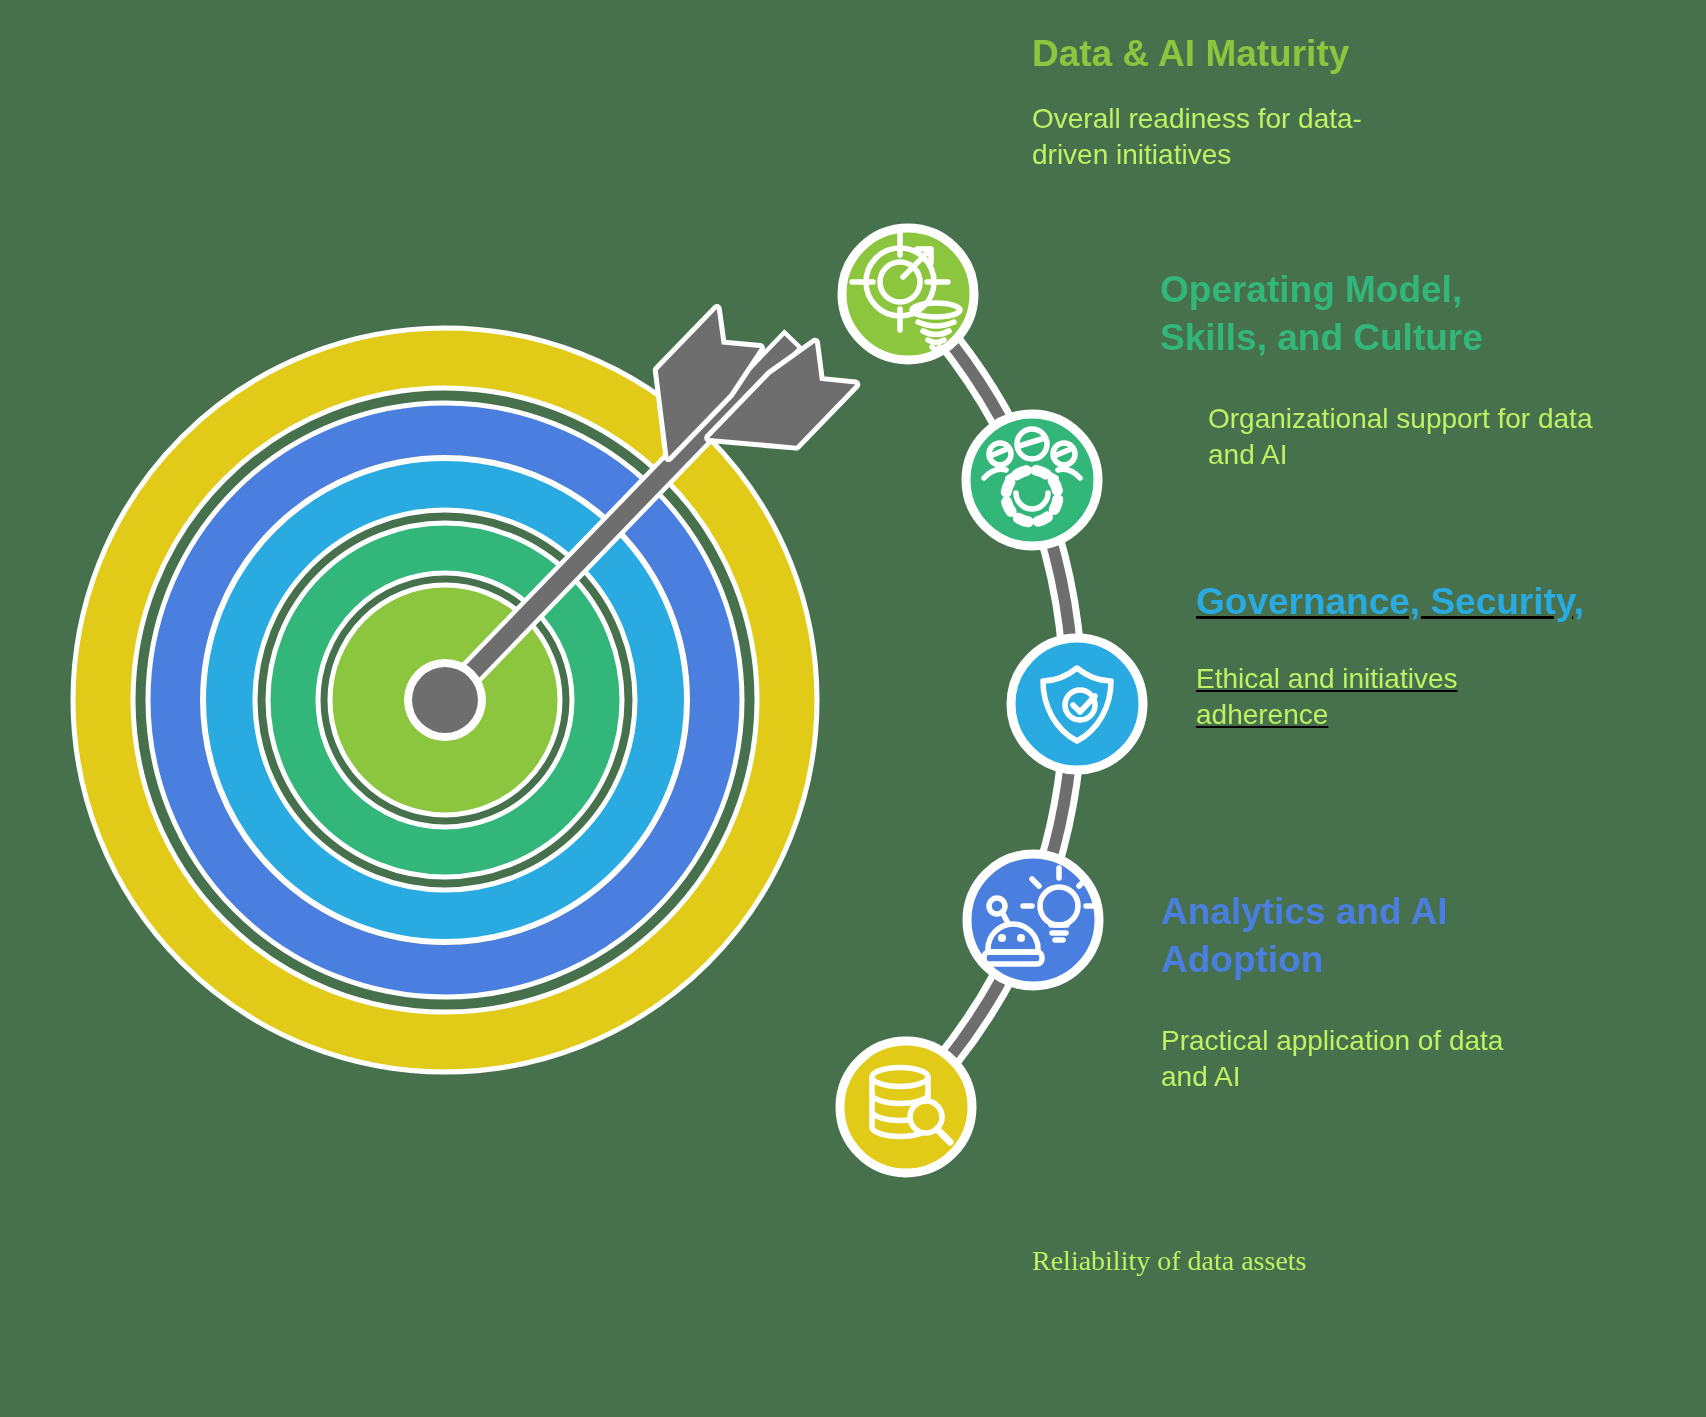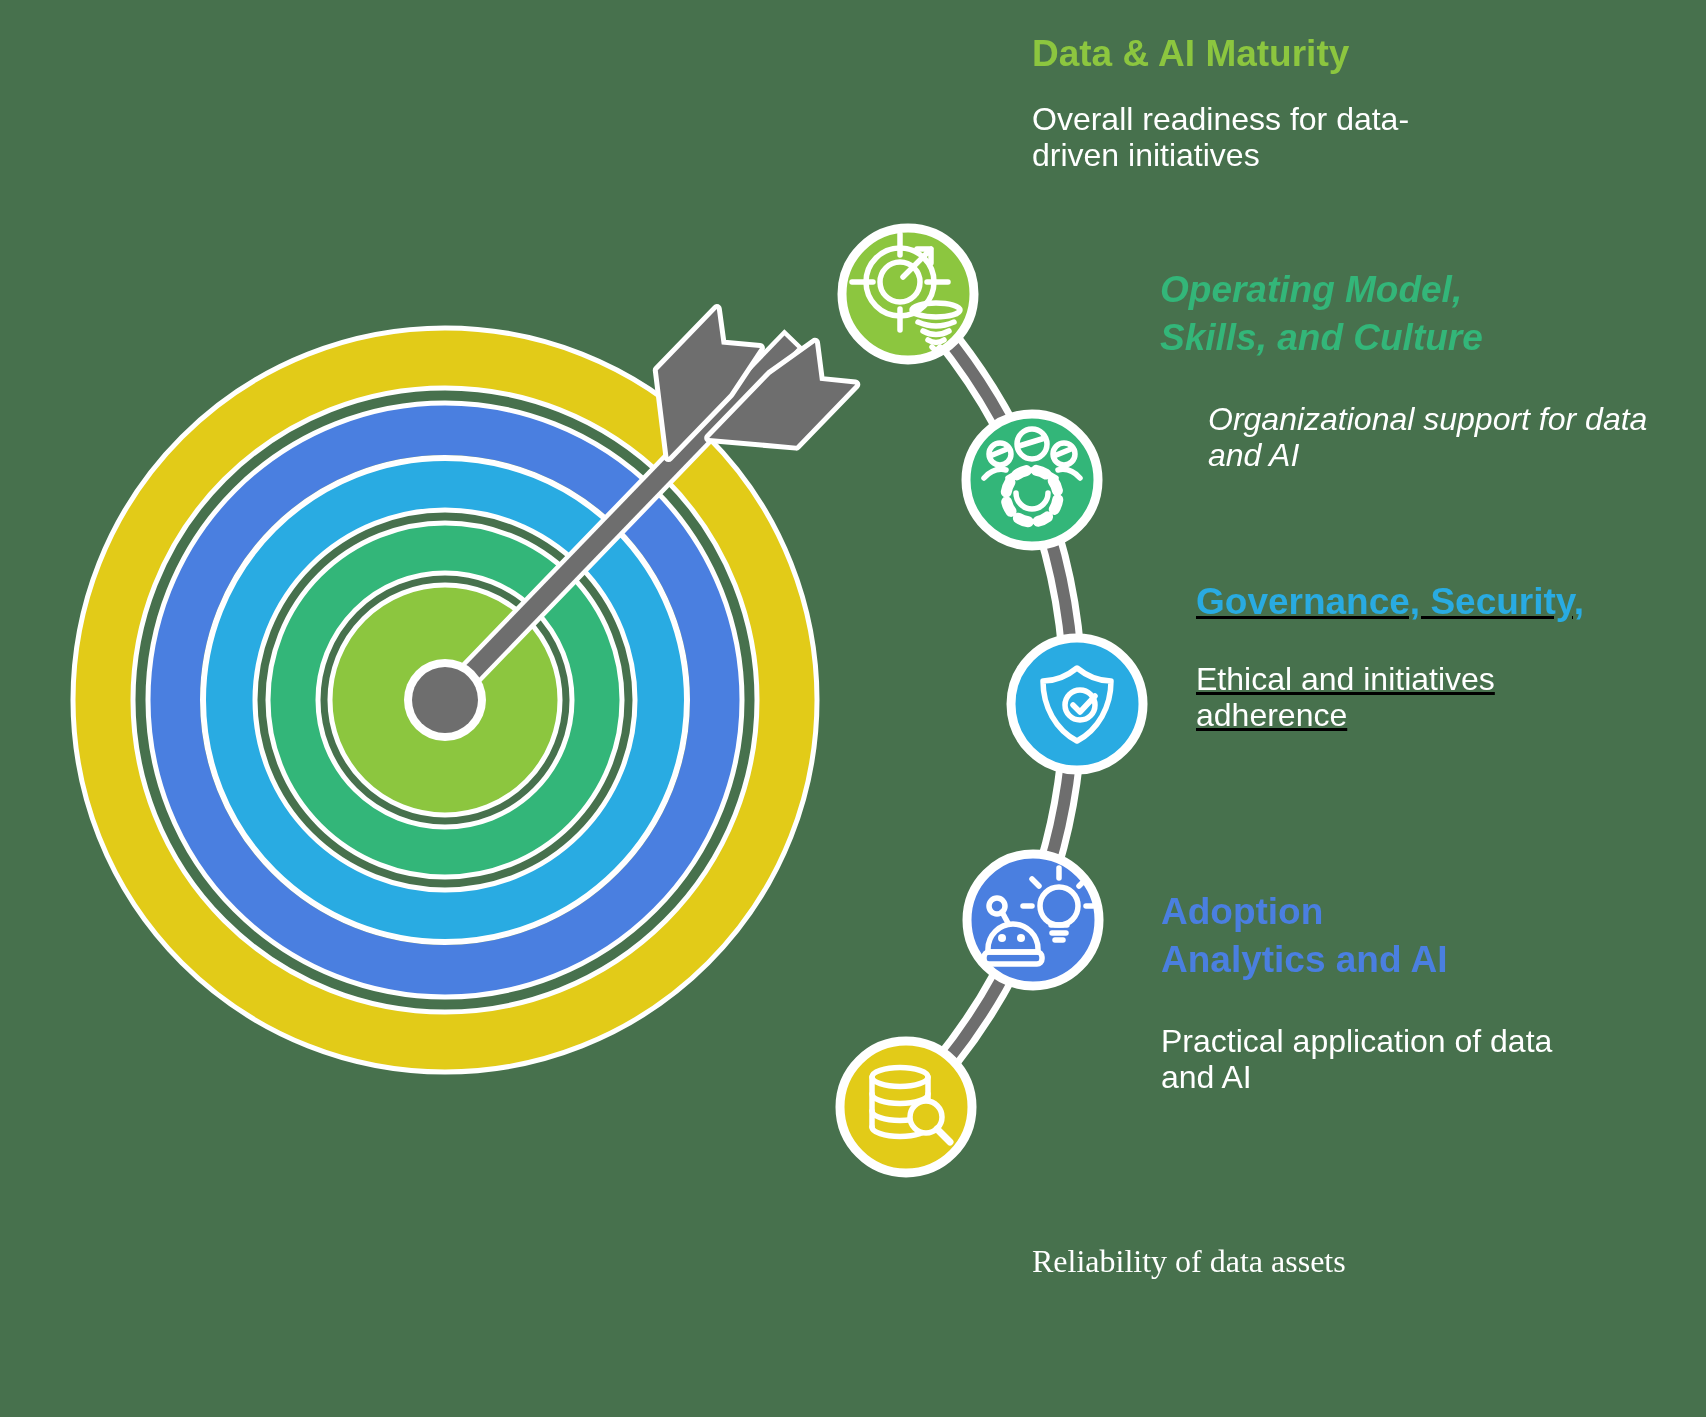--- a/index.html
+++ b/index.html
@@ -5,21 +5,21 @@
   html,body { margin:0; padding:0; }
   body {
     width:1706px; height:1417px;
     background:#47714D;
     position:relative; overflow:hidden;
     font-family:"Liberation Sans", sans-serif;
   }
   svg.graphic { position:absolute; left:0; top:0; }
   .tb { position:absolute; white-space:nowrap; }
   .tb-title { font-weight:bold; font-size:37px; line-height:48px; }
-  .tb-sub   { font-size:32px; line-height:36px; color:#ffffff; }
+  .tb-sub   { font-size:28px; line-height:36px; color:#bef264; }
 </style>
 </head>
 <body>
 
 <svg class="graphic" width="1706" height="1417" viewBox="0 0 1706 1417">
 
   <g>
     <path d="M 908 294 A 580 580 0 0 1 906 1107" fill="none" stroke="#FFFFFF" stroke-width="26"></path>
     <path d="M 908 294 A 580 580 0 0 1 906 1107" fill="none" stroke="#6E6E6E" stroke-width="12"></path>
   </g>
@@ -136,21 +136,21 @@
 <div class="tb" style="left:1032px; top:15px;">
   <div class="tb-title" style="color: rgb(140, 198, 63); margin-top: 15px;">
     <div>Data &amp; AI Maturity</div>
   </div>
   <div class="tb-sub" style="margin-top:23px;">
     <div>Overall readiness for data-</div>
     <div>driven initiatives</div>
   </div>
 </div>
 
-<div class="tb" style="left:1160px; top:266px;font-style:italic;">
+<div class="tb" style="left:1160px; top:266px;">
   <div class="tb-title" style="color: rgb(51, 182, 121);">
     <div>Operating Model,</div>
     <div>Skills, and Culture</div>
   </div>
   <div class="tb-sub" style="margin-top:39px;margin-left:48px;">
     <div>Organizational support for data</div>
     <div>and AI</div>
   </div>
 </div>
 
@@ -159,22 +159,22 @@
     <div>Governance, Security,</div>
   </div>
   <div class="tb-sub" style="margin-top:35px;">
     <div>Ethical and initiatives</div>
     <div>adherence</div>
   </div>
 </div>
 
 <div class="tb" style="left:1161px; top:888px;">
   <div class="tb-title" style="color: rgb(74, 127, 224);">
+    <div>Analytics and AI</div>
     <div>Adoption</div>
-    <div>Analytics and AI</div>
   </div>
   <div class="tb-sub" style="margin-top:39px;">
     <div>Practical application of data</div>
     <div>and AI</div>
   </div>
 </div>
 
 <div class="tb" style="left:1032px; top:1198px;">
   <div class="tb-sub" style="margin-top:45px;font-family:Liberation Serif, serif;">
     <div>Reliability of data assets</div>

